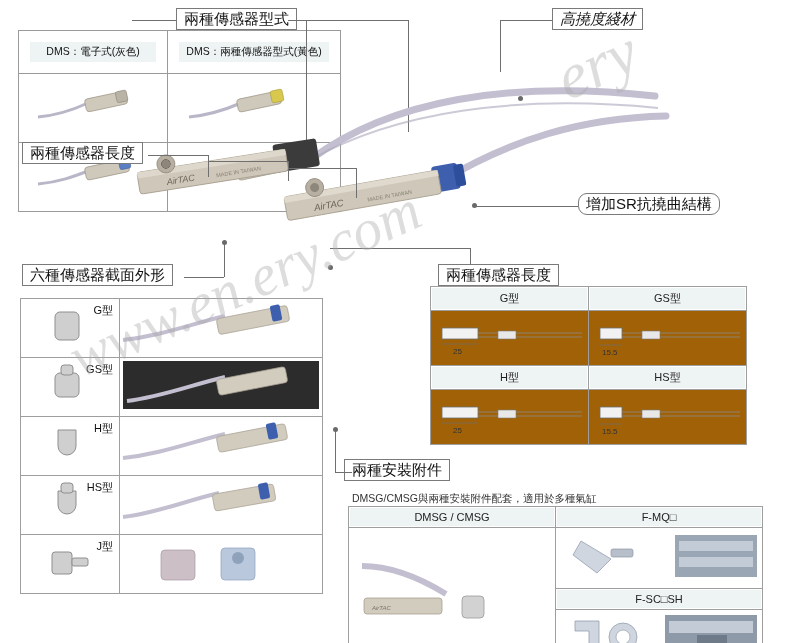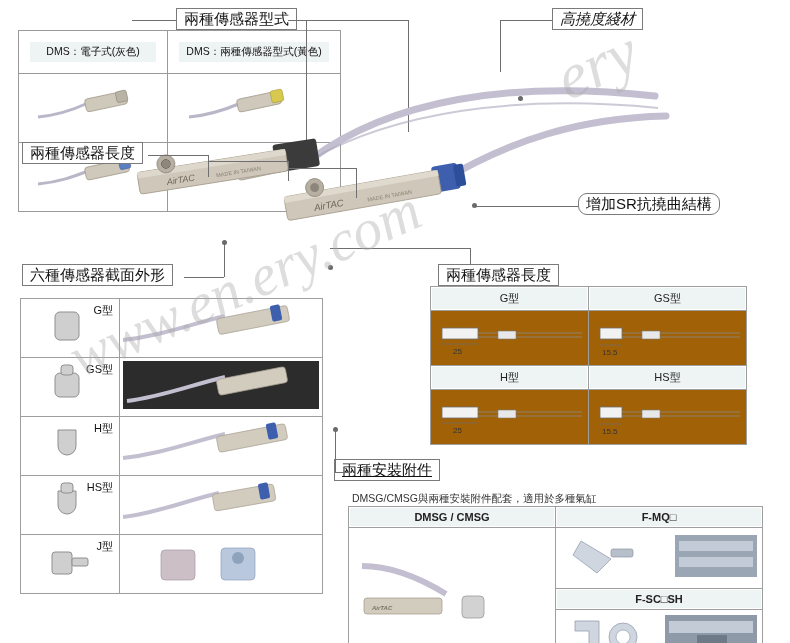--- a/index.html
+++ b/index.html
@@ -46,21 +46,21 @@
   .shapecell{width:96px;height:52px;position:relative;background:#fff;}
   .picell{height:52px;position:relative;background:#fff;overflow:hidden;}
   .stype{font-size:11px;position:absolute;right:6px;top:4px;color:#111;}
   
   .lentbl{border-collapse:collapse;width:310px;}
   .lentbl td{border:1px solid #9e9e9e;}
   .lenhdr{background:#eef3f3;font-size:11px;text-align:center;padding:3px;}
   .lencell{height:48px;position:relative;background:#a16207;}
   
   .acctbl{border-collapse:collapse;width:408px;}
-  .acctbl td{border:1px solid #9e9e9e;font-weight:bold;}
+  .acctbl td{border:1px solid #9e9e9e;}
   .acchdr{background:#eef3f3;font-size:11px;text-align:center;padding:3px;}
   .acccell{position:relative;background:#fff;}
   .note{font-size:10.5px;color:#333;}
   
   .wm{
     position:absolute;
     color:rgba(170,170,170,0.40);
     font-family:"Liberation Serif", serif;
     font-style:italic;
     pointer-events:none;
@@ -338,21 +338,21 @@
           <line x1="32" y1="21" x2="150" y2="21" stroke="#8a8a8a" stroke-width="0.8"></line>
           <line x1="32" y1="25" x2="150" y2="25" stroke="#8a8a8a" stroke-width="0.8"></line>
           <rect x="52" y="19" width="18" height="8" fill="#e8e8e8" stroke="#7a7a7a" stroke-width="0.6"></rect>
         </svg>
       </td>
     </tr>
   </tbody>
     </table>
 </div>
 
-<div class="callout big abs" style="left:334px;top:459px;text-decoration:underline;">兩種安裝附件</div>
+<div class="callout big abs" style="left:344px;top:459px;">兩種安裝附件</div>
 <div class="ln lnv abs" style="left:335px;top:430px;height:42px;"></div>
 <div class="ln lnh abs" style="left:335px;top:472px;width:17px;"></div>
 <div class="dot abs" style="left:333px;top:427px;"></div>
 
 <div class="note abs" style="left:352px;top:492px;">DMSG/CMSG與兩種安裝附件配套，適用於多種氣缸</div>
 
 <div class="abs" style="left:348px;top:506px;">
   <table class="acctbl">
     <tbody>
         <tr>

